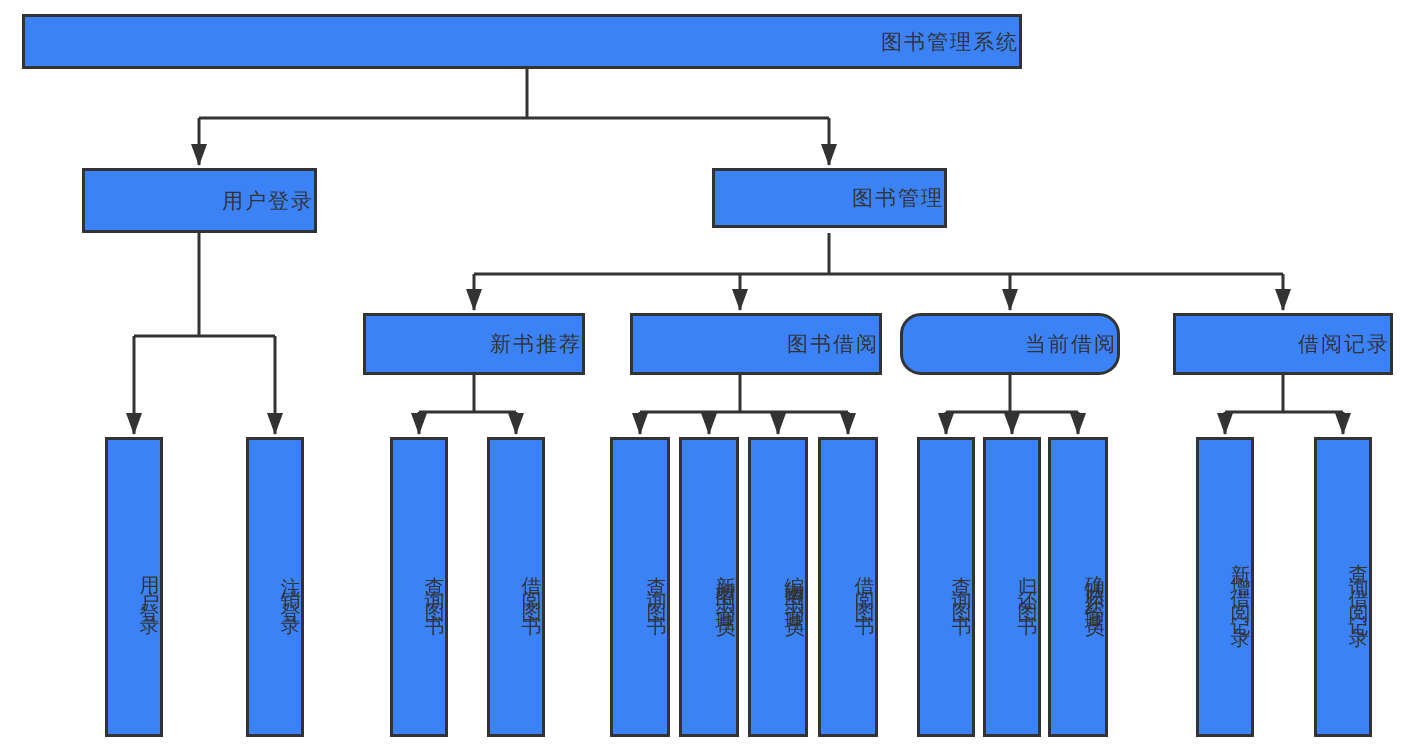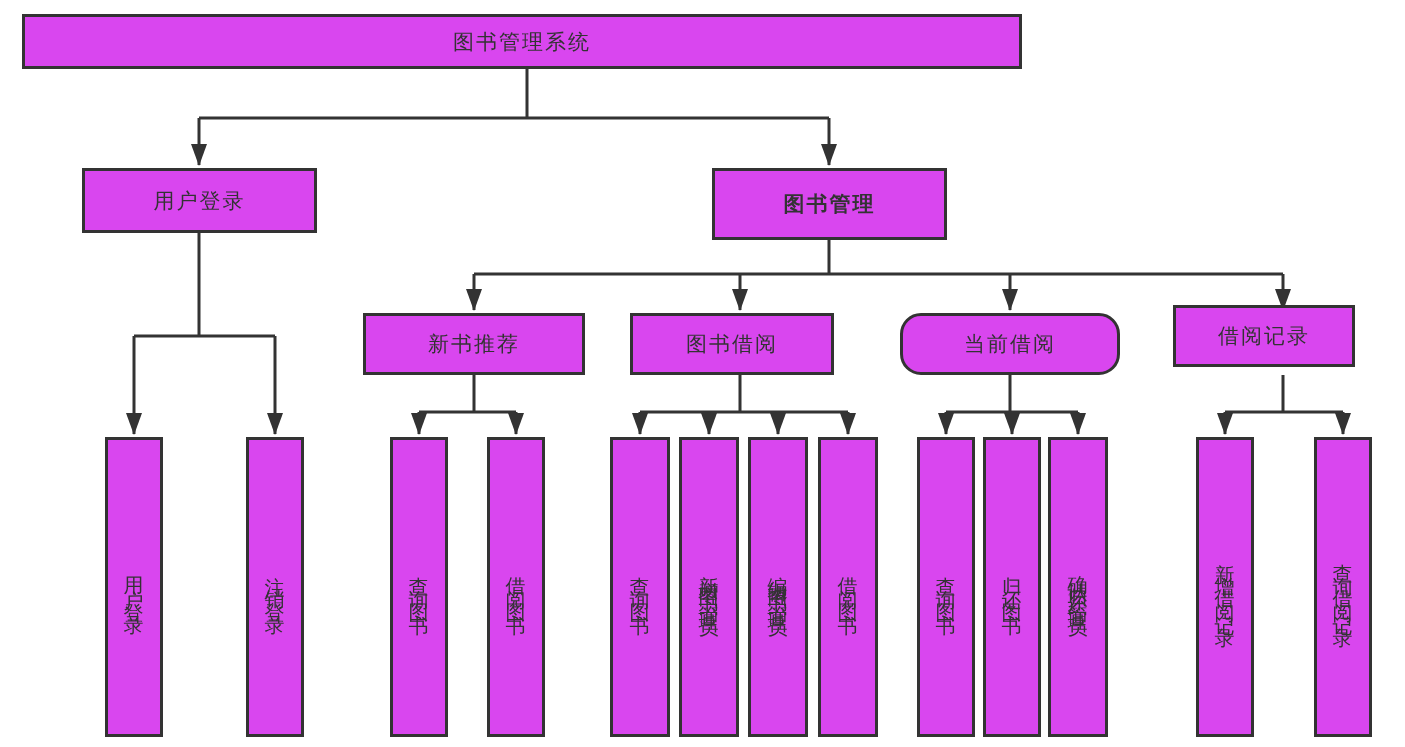--- a/index.html
+++ b/index.html
@@ -8,22 +8,22 @@
     background:var(--bg,#ffffff);
     font-family:"Liberation Sans","DejaVu Sans",sans-serif;
     overflow:hidden;
   }
   svg.connectors{position:absolute;left:0;top:0;z-index:1;}
   .wire{stroke:var(--line,#333333);stroke-width:3;fill:none;}
   .arrowhead{fill:var(--line,#333333);stroke:none;}
   .box{
     position:absolute;box-sizing:border-box;
     border:3px solid var(--line,#333333);
-    background:#d946ef;color:var(--text,#333333);
-    display:flex;align-items:center;justify-content:center;
+    background:#3b82f6;color:var(--text,#333333);
+    display:flex;align-items:center;justify-content:flex-end;
     z-index:2;
   }
   .hbox{font-size:21px;letter-spacing:2px;}
   .vbox{top:437px;width:58px;height:300px;}
   .vbox.wide{width:60px;}
   .v-label{
     writing-mode:vertical-rl;text-orientation:mixed;
     font-size:20px;line-height:1.0;letter-spacing:13px;
     white-space:nowrap;
   }
@@ -93,34 +93,34 @@
     </g>
   </svg>
 
   <div class="box hbox" style="left:22px;top:14px;width:1000px;height:55px;">
     <span>图书管理系统</span>
   </div>
 
   <div class="box hbox" style="left:82px;top:168px;width:235px;height:65px;">
     <span>用户登录</span>
   </div>
-  <div class="box hbox" style="left:712px;top:168px;width:235px;height:72px;font-weight:bold;">
+  <div class="box hbox" style="left:712px;top:168px;width:235px;height:60px;">
     <span>图书管理</span>
   </div>
 
   <div class="box hbox" style="left:363px;top:313px;width:222px;height:62px;">
     <span>新书推荐</span>
   </div>
-  <div class="box hbox" style="left:630px;top:313px;width:204px;height:62px;">
+  <div class="box hbox" style="left:630px;top:313px;width:252px;height:62px;">
     <span>图书借阅</span>
   </div>
   <div class="box hbox" style="left:900px;top:313px;width:220px;height:62px;border-radius:21px;">
     <span>当前借阅</span>
   </div>
-  <div class="box hbox" style="left:1173px;top:305px;width:182px;height:62px;">
+  <div class="box hbox" style="left:1173px;top:313px;width:220px;height:62px;">
     <span>借阅记录</span>
   </div>
 
   <div class="box vbox" style="left:105px;">
     <span class="v-label">用户登录</span>
   </div>
   <div class="box vbox" style="left:246px;">
     <span class="v-label">注销登录</span>
   </div>
 

